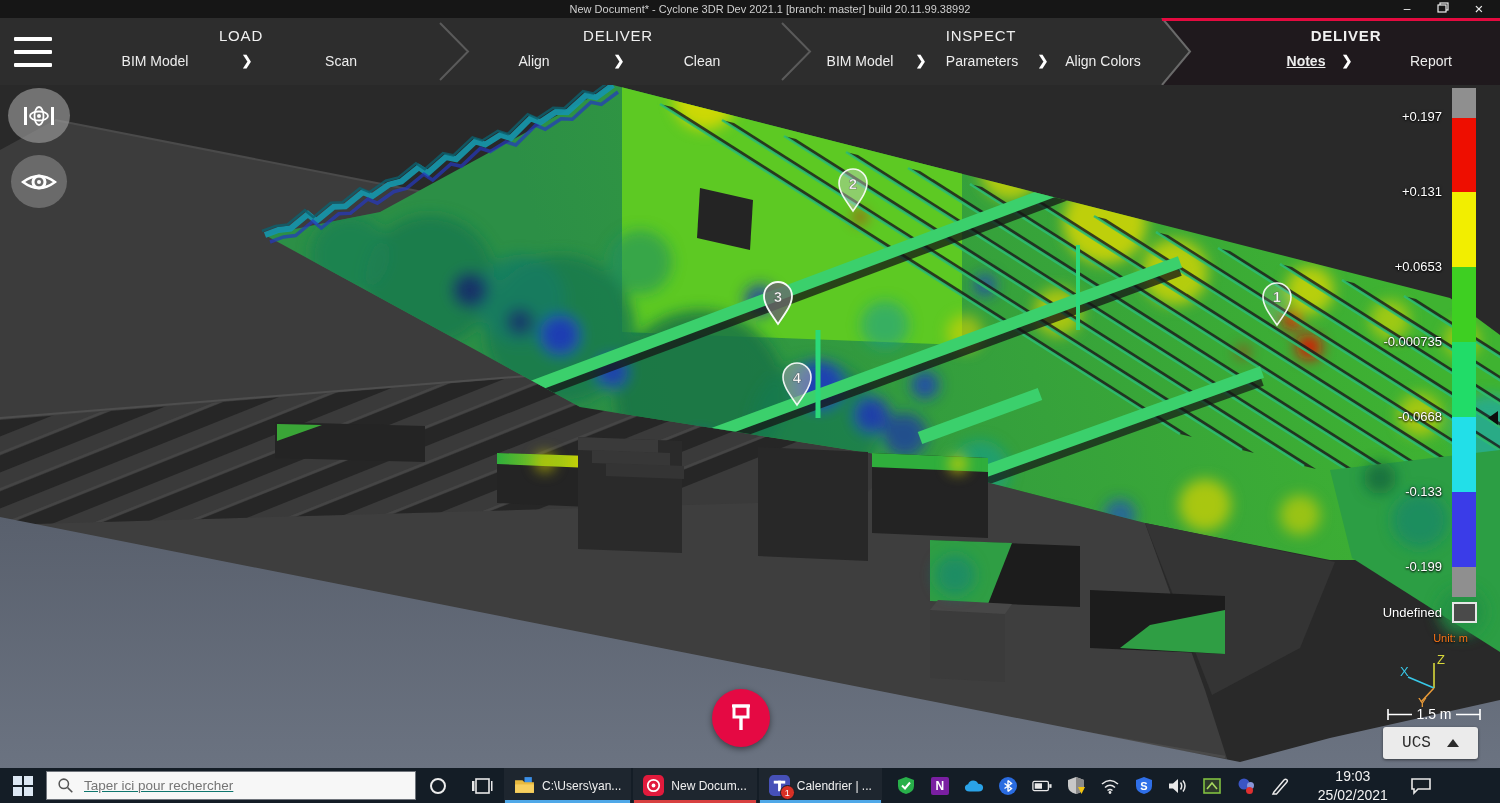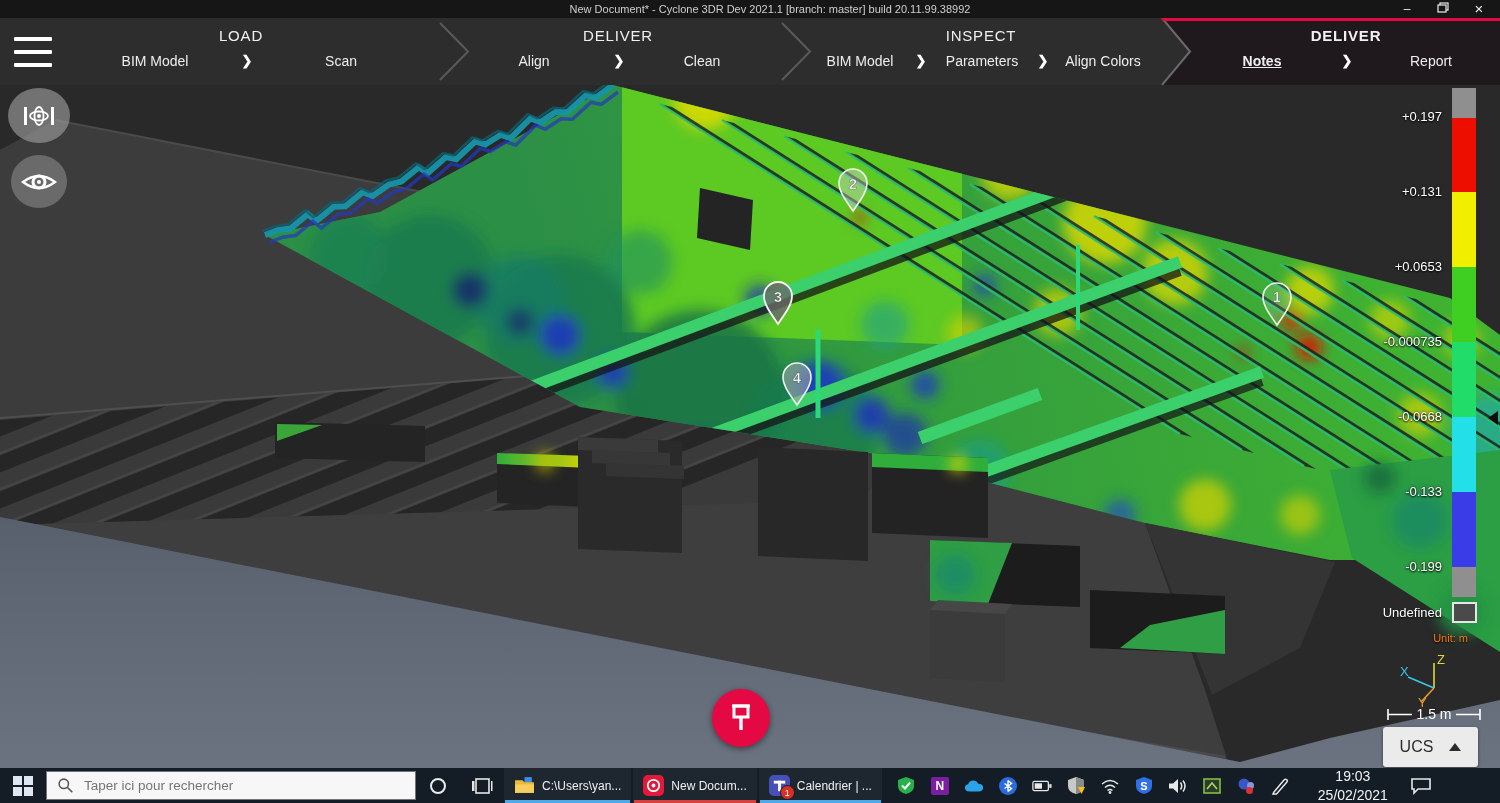--- a/index.html
+++ b/index.html
@@ -13,55 +13,55 @@
   .win-controls{position:absolute;right:4px;top:0;height:18px;display:flex;align-items:center;gap:14px;padding-right:6px;}
   .win-btn{color:#eee;font-size:12px;line-height:18px;width:22px;text-align:center;cursor:default;}
   
   .ribbon{position:absolute;left:0;top:18px;width:1500px;height:67px;background:#2d2d2d;border-bottom:1px solid #1d1d1d;}
   .ribbon svg.rbg{position:absolute;left:0;top:0;}
   .hamburger{position:absolute;left:14px;top:19px;width:38px;height:30px;display:flex;flex-direction:column;justify-content:space-between;}
   .hamburger span{display:block;height:4px;background:#fff;border-radius:1px;}
   .rb-title{position:absolute;top:9px;transform:translateX(-50%);color:#f0f0f0;font-size:15px;letter-spacing:.8px;}
   .rb-title.bold{font-weight:bold;}
   .rb-item{position:absolute;top:35px;transform:translateX(-50%);color:#ededed;font-size:14px;white-space:nowrap;cursor:default;}
-  .rb-item.active{font-weight:bold;text-decoration:underline;}
+  .rb-item.active{font-weight:bold;text-decoration:underline;margin-left:44px;}
   .rb-chev{position:absolute;top:35px;transform:translateX(-50%);color:#fff;font-size:13px;font-weight:bold;}
   
   svg.scene{position:absolute;left:0;top:85px;}
   svg text{font-family:"Liberation Sans",sans-serif;}
   
   .viewbtn{position:absolute;border-radius:50%;display:flex;align-items:center;justify-content:center;}
   .vb1{left:8px;top:88px;width:62px;height:55px;background:rgba(160,160,160,.62);}
   .vb2{left:11px;top:155px;width:56px;height:53px;background:rgba(150,150,150,.52);}
   
   .legend-bar{position:absolute;left:1452px;top:88px;width:24px;}
   .legend-seg{width:24px;}
   .tick{position:absolute;right:58px;width:120px;text-align:right;color:#fff;font-size:13px;
     text-shadow:0 1px 2px #000,0 0 3px rgba(0,0,0,.7);}
   .undef-label{position:absolute;right:58px;width:120px;text-align:right;color:#fff;font-size:13px;text-shadow:0 1px 2px #000;}
   .undef-box{position:absolute;left:1452px;top:602px;width:25px;height:21px;background:#4a4a4a;
     border:2px solid #e6e6e6;box-sizing:border-box;}
   .unit{position:absolute;right:32px;top:632px;color:#f97316;font-size:11px;text-shadow:0 1px 2px #000;}
   .legend-arrow{position:absolute;left:1488px;top:411px;width:0;height:0;
     border-top:7px solid transparent;border-bottom:7px solid transparent;border-right:10px solid #0d0d0d;}
   
-  .ucs{position:absolute;left:1383px;top:727px;width:95px;height:40px;background:#ebebeb;border-radius:3px;
-    display:flex;align-items:center;justify-content:center;gap:16px;box-shadow:0 1px 3px rgba(0,0,0,.5);}
+  .ucs{position:absolute;left:1383px;top:727px;width:95px;height:32px;background:#ebebeb;border-radius:3px;
+    display:flex;align-items:center;justify-content:center;gap:16px;box-shadow:0 1px 3px rgba(0,0,0,.5);font-family:Liberation Mono, monospace;}
   .ucs-label{color:#2b2b2b;font-size:16px;}
   .ucs-tri{width:0;height:0;border-left:6px solid transparent;border-right:6px solid transparent;border-bottom:8px solid #2b2b2b;}
   .pinbtn{position:absolute;left:712px;top:689px;width:58px;height:58px;border-radius:50%;background:#e50943;
     display:flex;align-items:center;justify-content:center;box-shadow:0 2px 6px rgba(0,0,0,.45);}
   
   .taskbar{position:absolute;left:0;top:768px;width:1500px;height:35px;background:#141d26;
     display:flex;align-items:center;}
   .start{width:46px;height:35px;display:flex;align-items:center;justify-content:center;}
   .winlogo{display:grid;grid-template-columns:9px 9px;grid-template-rows:9px 9px;gap:2px;}
   .winlogo i{background:#dce7f3;display:block;}
   .searchbox{width:370px;height:29px;background:#f7f7f7;border:1px solid #70757c;display:flex;align-items:center;gap:8px;padding:0 10px;box-sizing:border-box;}
-  .searchbox input{border:none;outline:none;background:transparent;font-size:13.5px;color:#8b5cf6;width:290px;font-family:"Liberation Sans",sans-serif;}
+  .searchbox input{border:none;outline:none;background:transparent;font-size:13.5px;color:#0f766e;width:290px;font-family:"Liberation Sans",sans-serif;text-decoration:underline;}
   .tb-ico{width:44px;height:35px;display:flex;align-items:center;justify-content:center;}
   .tb-app{height:35px;display:flex;align-items:center;gap:7px;padding:0 10px;position:relative;background:rgba(255,255,255,.045);margin-right:2px;}
   .tb-app .lbl{color:#f0f0f0;font-size:12px;white-space:nowrap;}
   .tb-app .under{position:absolute;left:1px;right:1px;bottom:0;height:3px;}
   .tray{display:flex;align-items:center;gap:14px;margin-left:12px;}
   .tray .tico{width:20px;height:20px;display:flex;align-items:center;justify-content:center;position:relative;}
   .clock{margin-left:24px;color:#f2f2f2;font-size:14px;text-align:center;line-height:1.35;width:78px;}
   .action{width:46px;height:35px;display:flex;align-items:center;justify-content:center;margin-left:6px;}
   .badge{position:absolute;right:-5px;bottom:-4px;width:13px;height:13px;border-radius:50%;background:#d93025;color:#fff;
     font-size:9px;display:flex;align-items:center;justify-content:center;border:1px solid #141d26;}

